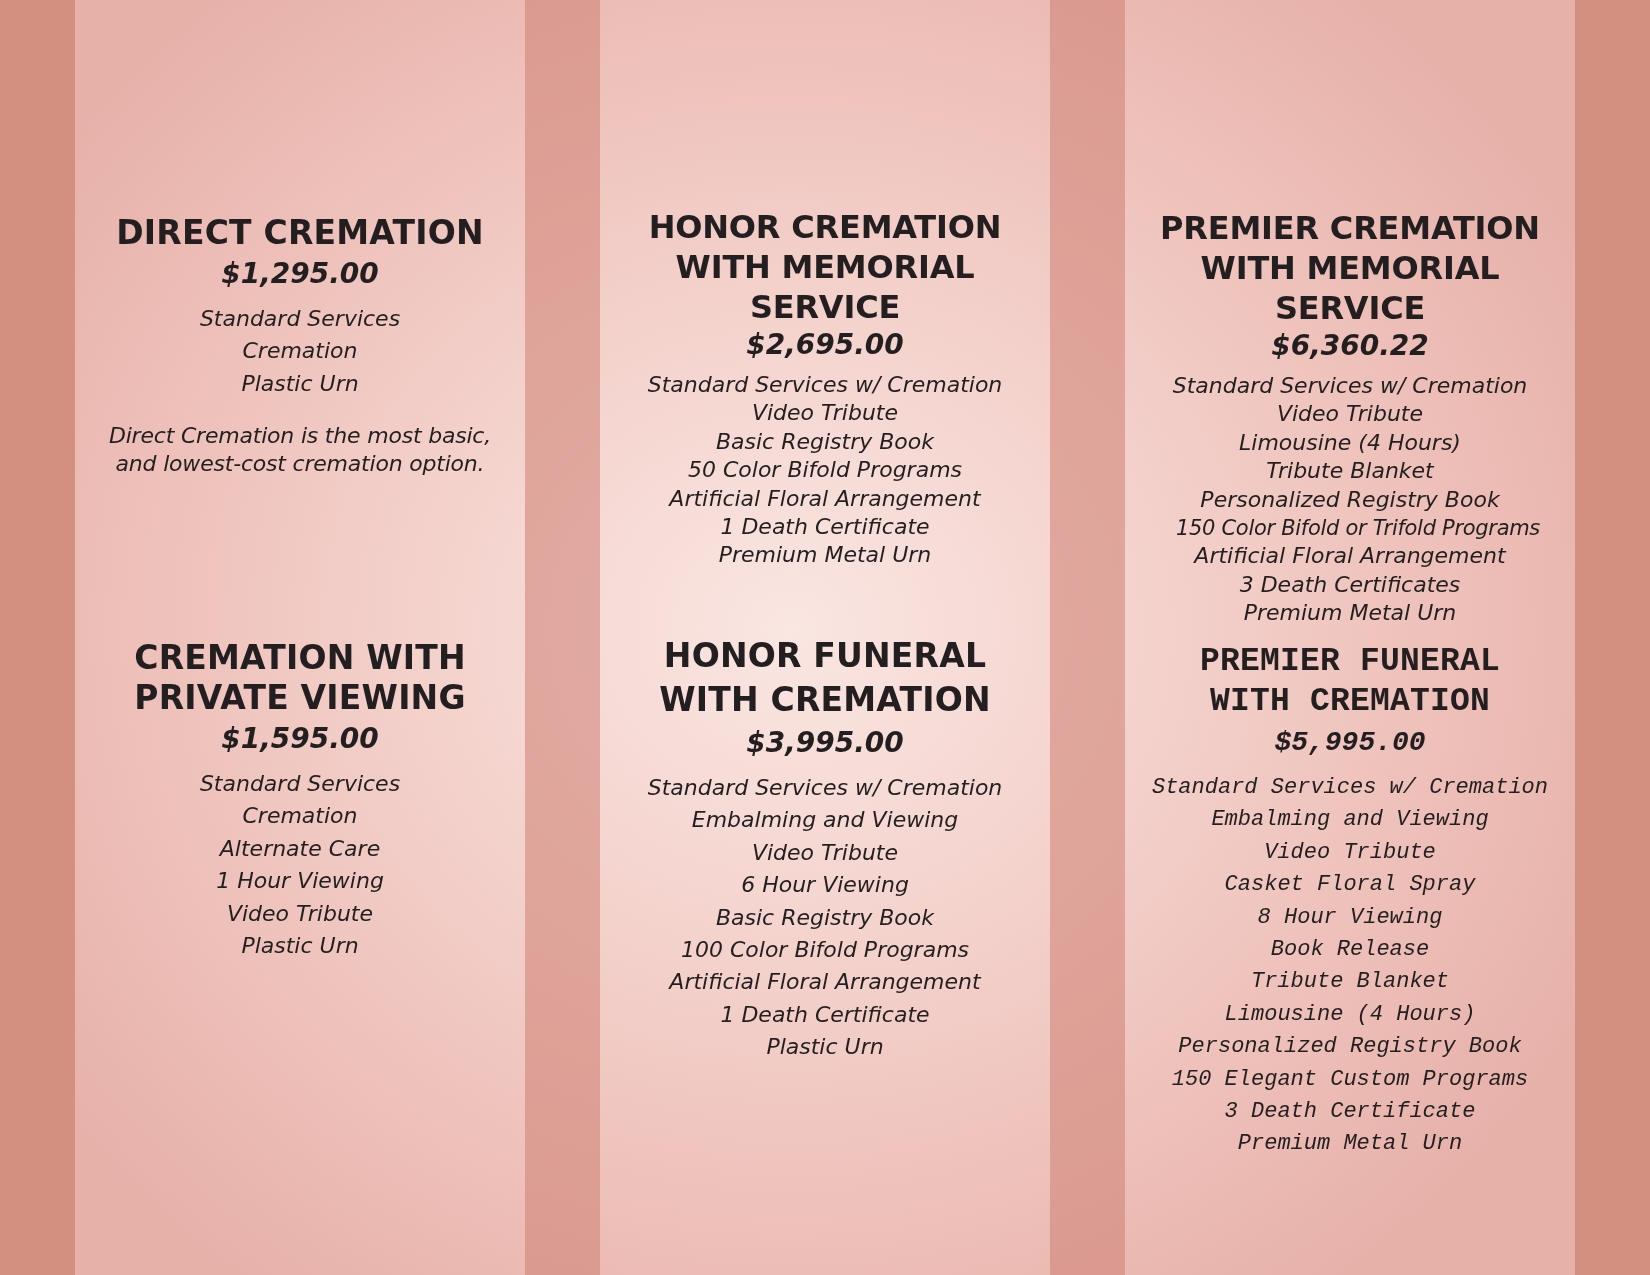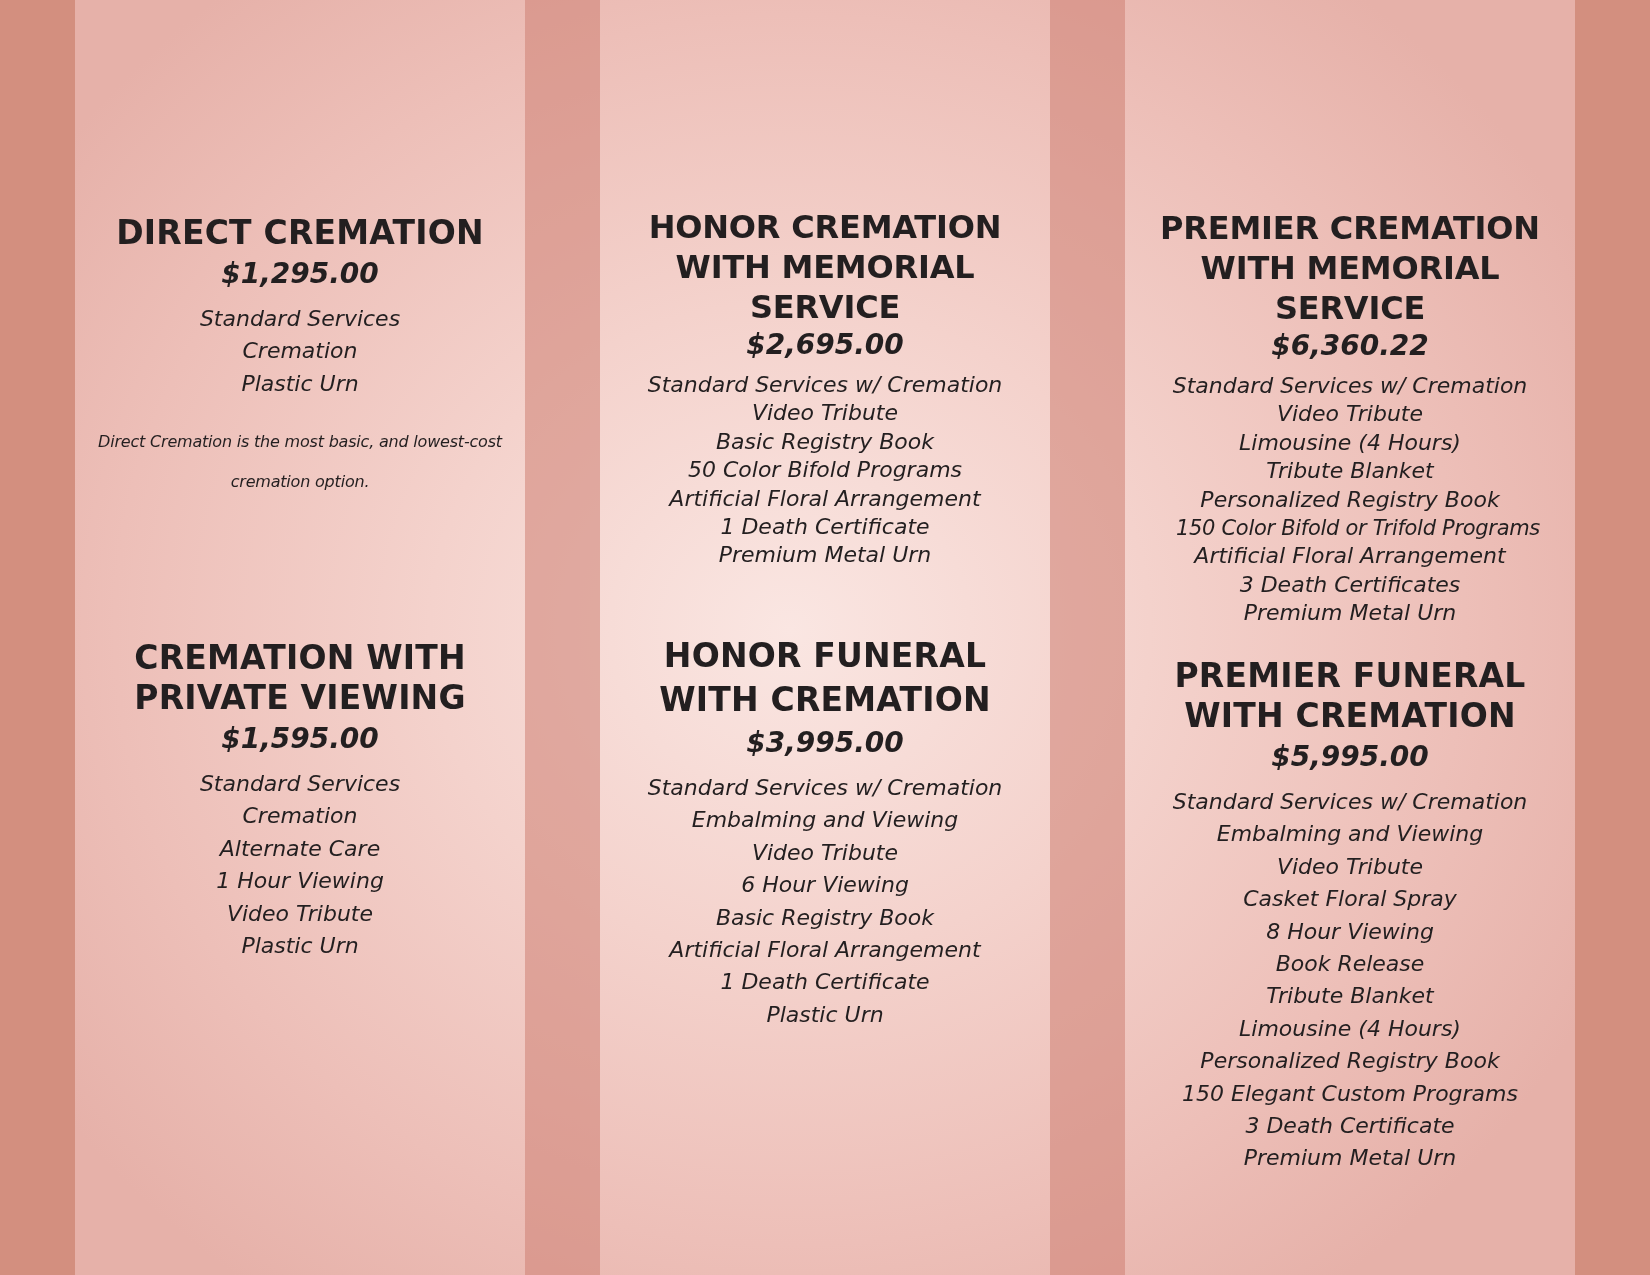--- a/index.html
+++ b/index.html
@@ -24,21 +24,21 @@
   .price {
     margin: 2px 0 0 0; font-weight: bold; font-style: italic;
     font-size: 28px; line-height: 38px;
   }
   .items { list-style: none; margin: 10px 0 0 0; padding: 0; }
   .items li { font-style: italic; font-size: 22px; }
   .items.loose li { line-height: 32.4px; }
   .items.dense li { line-height: 28.4px; }
   .items.dense li.wide { font-size: 21px; letter-spacing: -0.3px; padding-left: 16px; }
   .desc {
-    margin: 22px 0 0 0; font-style: italic; font-size: 16px; line-height: 40px;
+    margin: 22px 0 0 0; font-style: italic; font-size: 22px; line-height: 28px;
     padding: 0 14px; letter-spacing: -0.2px;
   }
 </style>
 </head>
 <body>
 
 <div class="band outer" style="left:0;"></div>
 <div class="band inner" style="left:525px;"></div>
 <div class="band inner" style="left:1050px;"></div>
 <div class="band outer" style="left:1575px;"></div>
@@ -89,20 +89,21 @@
   <div class="section" style="top:634px;">
     <h2 class="title" style="line-height:44px;">HONOR FUNERAL
 WITH CREMATION</h2>
     <div class="price">$3,995.00</div>
     <ul class="items loose">
       <li>Standard Services w/ Cremation</li>
       <li>Embalming and Viewing</li>
       <li>Video Tribute</li>
       <li>6 Hour Viewing</li>
       <li>Basic Registry Book</li>
+      <li>100 Color Bifold Programs</li>
       <li>Artificial Floral Arrangement</li>
       <li>1 Death Certificate</li>
       <li>Plastic Urn</li>
     </ul>
   </div>
 </div>
 
 <div class="panel" style="left:1125px;">
   <div class="section" style="top:208px;text-align:center;">
     <h2 class="title tight">PREMIER CREMATION
@@ -114,21 +115,21 @@
       <li>Limousine (4 Hours)</li>
       <li>Tribute Blanket</li>
       <li>Personalized Registry Book</li>
       <li class="wide">150 Color Bifold or Trifold Programs</li>
       <li>Artificial Floral Arrangement</li>
       <li>3 Death Certificates</li>
       <li>Premium Metal Urn</li>
     </ul>
   </div>
 
-  <div class="section" style="top:656px;">
+  <div class="section" style="top:642px;font-family:Liberation Mono, monospace;">
     <h2 class="title">PREMIER FUNERAL
 WITH CREMATION</h2>
     <div class="price">$5,995.00</div>
     <ul class="items loose">
       <li>Standard Services w/ Cremation</li>
       <li>Embalming and Viewing</li>
       <li>Video Tribute</li>
       <li>Casket Floral Spray</li>
       <li>8 Hour Viewing</li>
       <li>Book Release</li>

